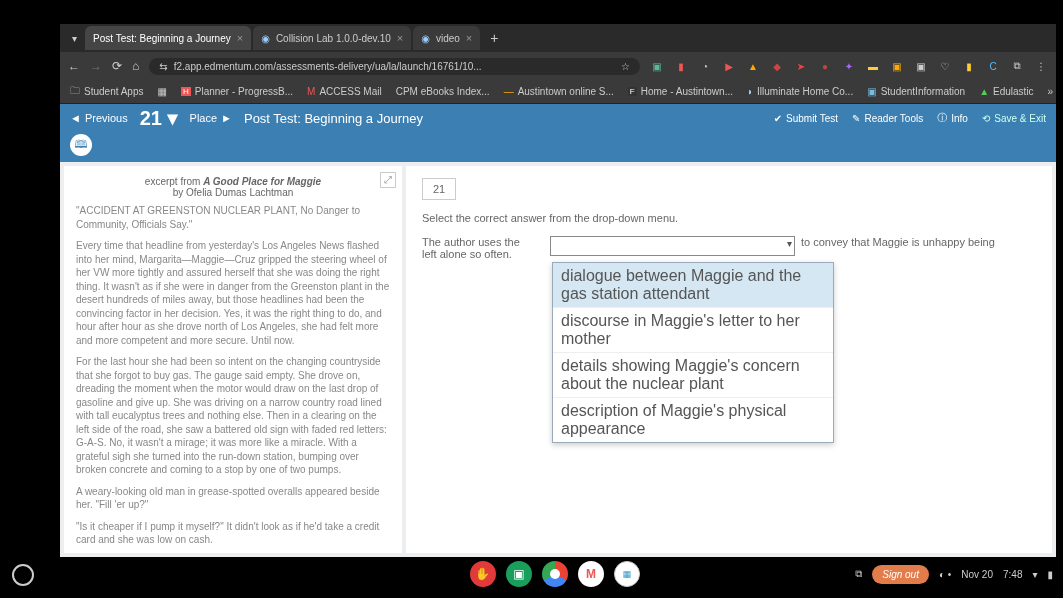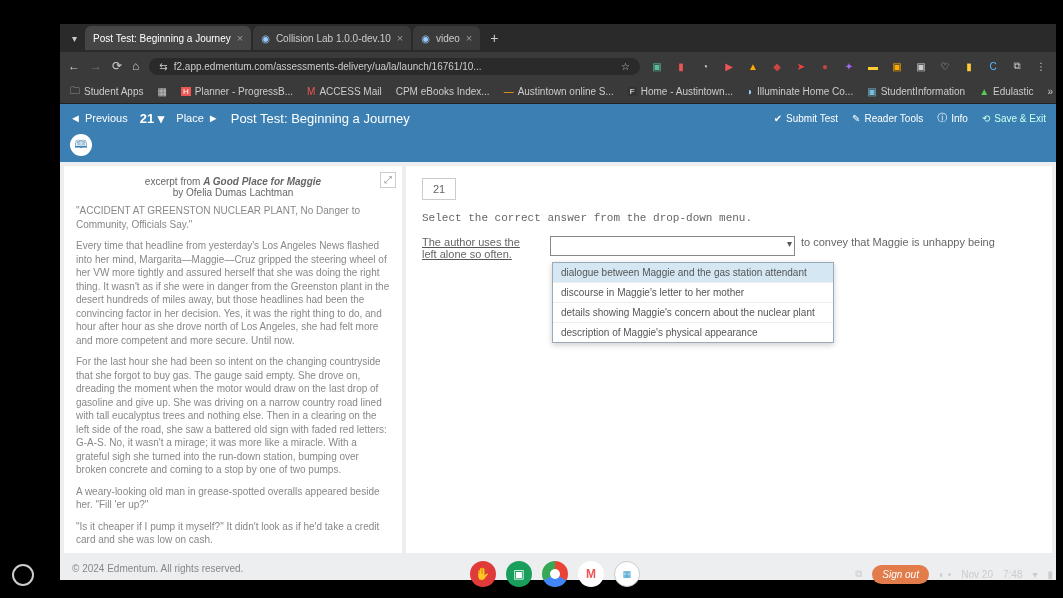--- a/index.html
+++ b/index.html
@@ -18,47 +18,47 @@
 .url-star { color: #ccc; }
 .ext-icon { width: 14px; height: 14px; display: inline-flex; align-items: center; justify-content: center; font-size: 10px; }
 
 .bookmarks { background: #3a3a3a; height: 24px; display: flex; align-items: center; padding: 0 10px; gap: 14px; color: #ccc; font-size: 10px; border-bottom: 1px solid #222; }
 .bm { display: flex; align-items: center; gap: 4px; white-space: nowrap; }
 
 .app-header { background: #3b7fb3; height: 28px; display: flex; align-items: center; color: #fff; font-size: 11px; padding: 0 10px; justify-content: space-between; }
 .app-header .left { display: flex; align-items: center; gap: 12px; }
 .app-header .right { display: flex; align-items: center; gap: 14px; }
 .prev-btn, .next-btn { display: flex; align-items: center; gap: 4px; }
-.qnum { font-size: 13px; font-weight: bold; }
+.qnum { font-size: 20px; font-weight: bold; }
 .app-title { font-size: 13px; }
 .hdr-btn { display: flex; align-items: center; gap: 4px; font-size: 10px; }
 .hdr-btn.check { color: #fff; }
 .hdr-btn.check::before { content:"✔"; }
 .hdr-btn.save { color: #cfe; }
 .round-icon { width: 22px; height: 22px; background: #fff; border-radius: 50%; color: #3b7fb3; display: flex; align-items: center; justify-content: center; font-size: 11px; margin-right: -4px; }
 
 .content { background: #eceeef; display: flex; height: 395px; }
 .left-pane { width: 338px; background: #fff; margin: 4px; padding: 10px 12px; font-size: 10px; color: #666; overflow: hidden; position: relative; }
 .expand-icon { position: absolute; top: 6px; right: 6px; width: 16px; height: 16px; color: #888; font-size: 10px; border: 1px solid #ccc; display:flex; align-items:center; justify-content:center; }
 .passage-hdr { text-align: center; font-size: 10px; color: #666; margin-bottom: 6px; }
 .passage-hdr .title { font-weight: bold; font-style: italic; }
 .passage p { margin-bottom: 8px; line-height: 1.35; color: #888; }
 
 .right-pane { flex: 1; margin: 4px 4px 4px 0; }
 .q-box { background: #fff; padding: 12px 16px; height: 100%; font-size: 11px; color: #555; }
 .q-num-box { border: 1px solid #ccc; display: inline-block; padding: 4px 10px; font-size: 11px; color: #666; margin-bottom: 12px; }
-.q-instr { margin-bottom: 12px; color: #666; font-family: Liberation Mono, monospace; }
+.q-instr { margin-bottom: 12px; color: #666; }
 .q-stem { margin-bottom: 16px; color: #666; }
 .answer-row { display: flex; align-items: flex-start; gap: 6px; position: relative; }
 .answer-row .pre { color: #666; }
 .answer-row .post { color: #666; flex-shrink: 0; }
 .dropdown-box { border: 1px solid #888; width: 245px; height: 20px; position: relative; background: #fff; flex-shrink:0; }
 .dd-arrow { position: absolute; right: 2px; top: 1px; font-size: 10px; color: #555; }
 .dropdown-list { position: absolute; top: 26px; left: 130px; width: 282px; background: #fff; border: 1px solid #9ab; box-shadow: 0 2px 6px rgba(0,0,0,0.2); z-index: 5; }
-.dropdown-list .opt { padding: 4px 8px; font-size: 10px; color: #555; border-top: 1px solid #eee; }
+.dropdown-list .opt { padding: 4px 8px; font-size: 16px; color: #555; border-top: 1px solid #eee; }
 .dropdown-list .opt:first-child { background: #d4e7f2; border-top: none; }
 
 .footer { background: #eceeef; padding: 6px 12px; font-size: 10px; color: #888; }
 
 .chrome-shelf { position: absolute; bottom: 8px; left: 50px; right: 10px; height: 32px; display: flex; align-items: center; justify-content: space-between; }
 .shelf-center { display: flex; gap: 10px; margin-left: 420px; }
 .shelf-icon { width: 26px; height: 26px; border-radius: 50%; display: flex; align-items: center; justify-content: center; font-size: 12px; }
 .shelf-right { display: flex; align-items: center; gap: 10px; color: #ccc; font-size: 10px; }
 .signout { background: #e27c4a; color: #fff; border-radius: 12px; padding: 4px 10px; font-size: 10px; font-style: italic; }
 .circle-btn { position: absolute; bottom: 12px; left: 12px; width: 22px; height: 22px; border: 2px solid #ccc; border-radius: 50%; }
@@ -192,41 +192,40 @@
         <p>A weary-looking old man in grease-spotted overalls appeared beside her. "Fill 'er up?"</p>
         <p>"Is it cheaper if I pump it myself?" It didn't look as if he'd take a credit card and she was low on cash.</p>
       </div>
     </div>
 
     <div class="right-pane">
       <div class="q-box">
         <div class="q-num-box">21</div>
         <div class="q-instr">Select the correct answer from the drop-down menu.</div>
         <div class="answer-row">
-          <div style="width:122px;flex-shrink:0;text-decoration:underline;">
+          <div style="width:122px;flex-shrink:0;">
             <span class="pre">The author uses the</span><br>
             <span class="pre">left alone so often.</span>
           </div>
           <div class="dropdown-box">
             <span class="dd-arrow">▾</span>
           </div>
           <span class="post">to convey that Maggie is unhappy being</span>
 
           <div class="dropdown-list">
             <div class="opt">dialogue between Maggie and the gas station attendant</div>
             <div class="opt">discourse in Maggie's letter to her mother</div>
             <div class="opt">details showing Maggie's concern about the nuclear plant</div>
             <div class="opt">description of Maggie's physical appearance</div>
           </div>
         </div>
       </div>
     </div>
   </div>
 
-  <div class="footer">© 2024 Edmentum. All rights reserved.</div>
 
 </div>
 
 <div class="chrome-shelf">
   <div class="shelf-center">
     <div class="shelf-icon" style="background:#e03a3a;color:#fff">✋</div>
     <div class="shelf-icon" style="background:#1a9e5c;color:#fff">▣</div>
     <div class="shelf-icon" style="background:conic-gradient(#ea4335 0 120deg,#4285f4 120deg 240deg,#34a853 240deg 360deg);">
         <span style="background:#fff;width:10px;height:10px;border-radius:50%;display:block"></span>
       </div>

